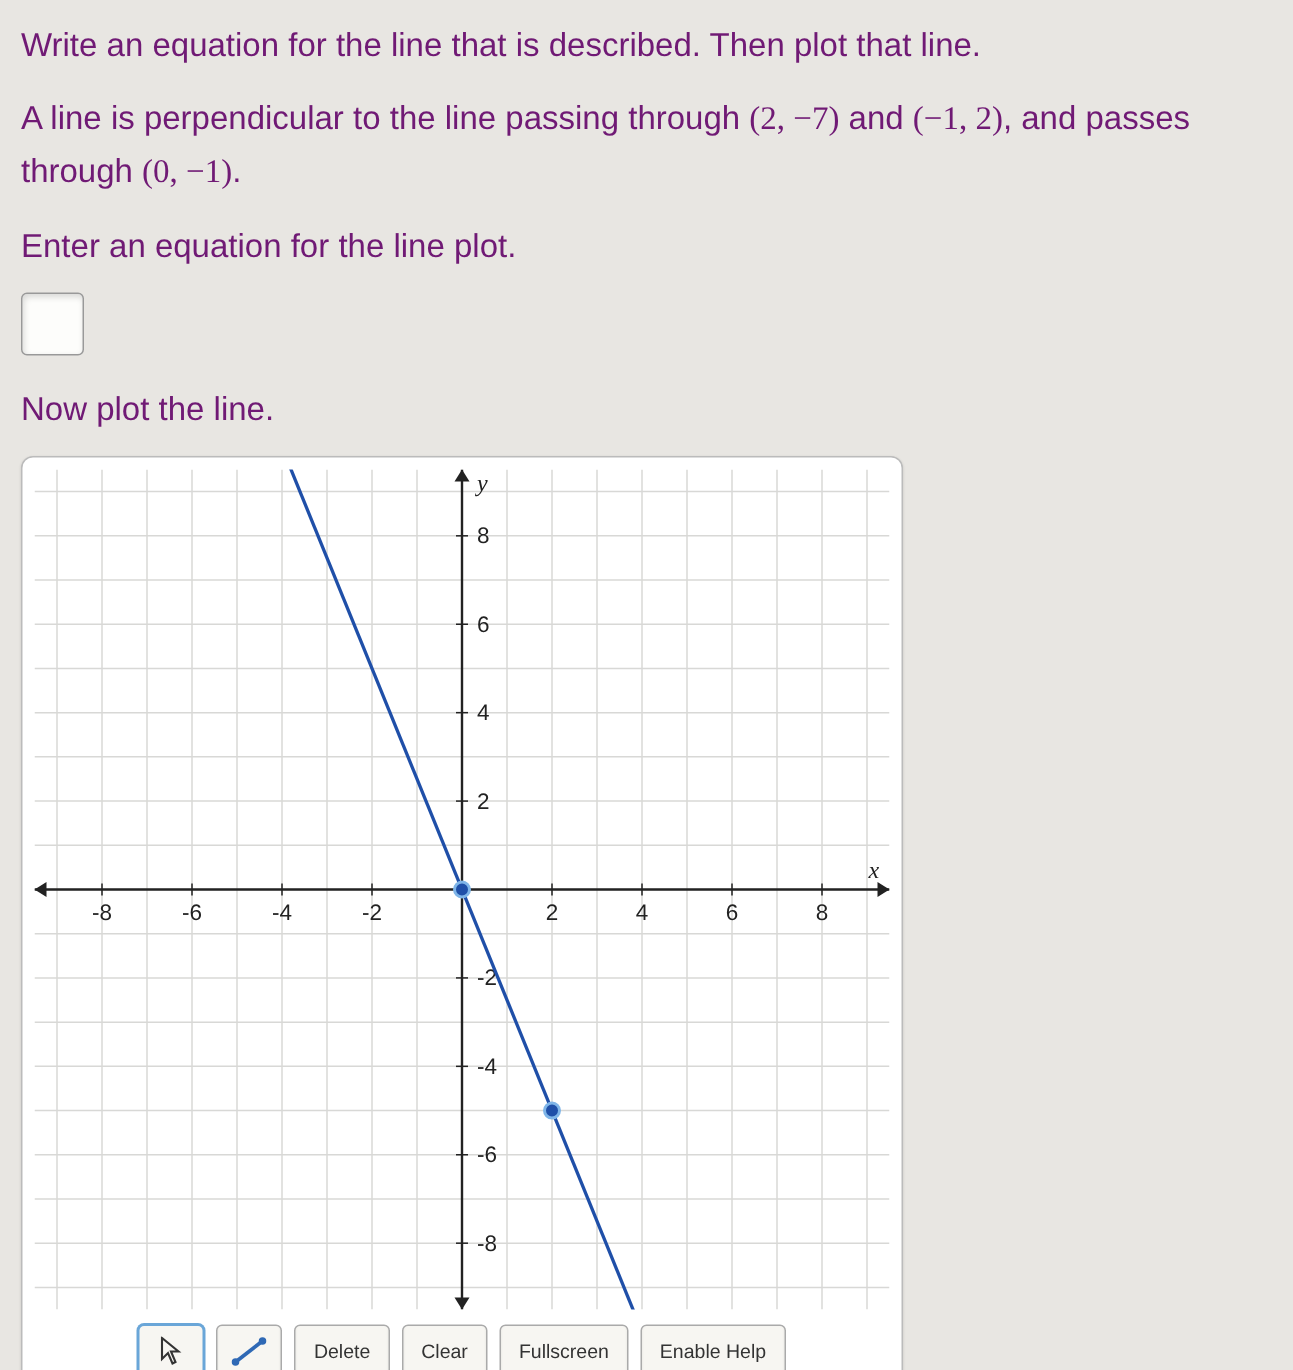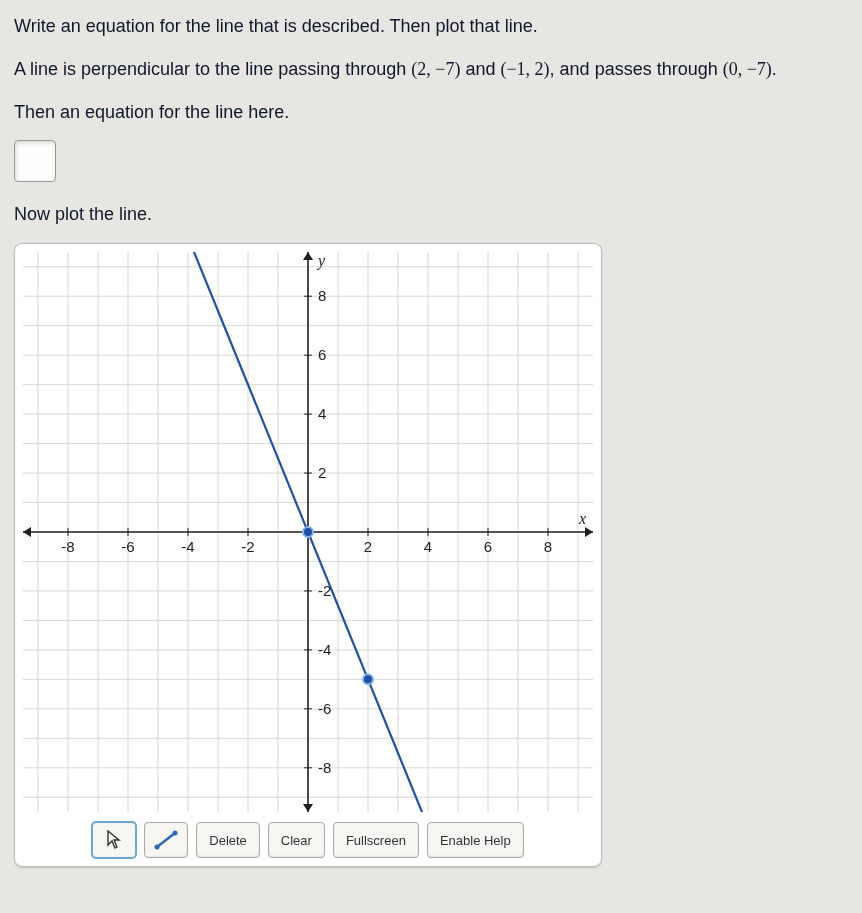--- a/index.html
+++ b/index.html
@@ -4,24 +4,24 @@
 <style>
   * { box-sizing: border-box; margin: 0; padding: 0; }
   body {
     font-family: Arial, Helvetica, sans-serif;
     background: #e8e6e2;
     color: #222;
     padding: 12px 14px;
     width: 862px;
   }
   .question-text {
-    font-size: 18px;
+    font-size: 22px;
     line-height: 1.6;
     margin-bottom: 14px;
-    color: #0f172a;
+    color: #701a75;
   }
   .math {
     font-family: "Times New Roman", Georgia, serif;
   }
   .input-box {
     width: 42px;
     height: 42px;
     border: 1px solid #999;
     border-radius: 4px;
     background: #fdfdfb;
@@ -69,24 +69,24 @@
   .tool-btn.selected { border-color: #6aa6d8; box-shadow: 0 0 0 1px #6aa6d8; }
 </style>
 </head>
 <body>
 
 
 
 <div class="question-text">Write an equation for the line that is described. Then plot that line.</div>
 
 <div class="question-text">
-  <span>A line is perpendicular to the line passing through </span><span class="math">(2, −7)</span><span> and </span><span class="math">(−1, 2)</span><span>, and passes through </span><span class="math">(0, −7)</span><span>.</span>
+  <span>A line is perpendicular to the line passing through </span><span class="math">(2, −7)</span><span> and </span><span class="math">(−1, 2)</span><span>, and passes through </span><span class="math">(0, −1)</span><span>.</span>
 </div>
 
-<div class="question-text">Then an equation for the line here.</div>
+<div class="question-text">Enter an equation for the line plot.</div>
 
 <div class="input-box" value=""></div>
 
 <div class="question-text">Now plot the line.</div>
 
 <div class="plot-container">
   <div class="graph-area">
     <svg id="graph-svg" width="570" height="560" viewBox="0 0 570 560">
         <line x1="15" y1="0" x2="15" y2="560" stroke="#d8d8d6" stroke-width="1"></line>
         <line x1="45" y1="0" x2="45" y2="560" stroke="#d8d8d6" stroke-width="1"></line>

